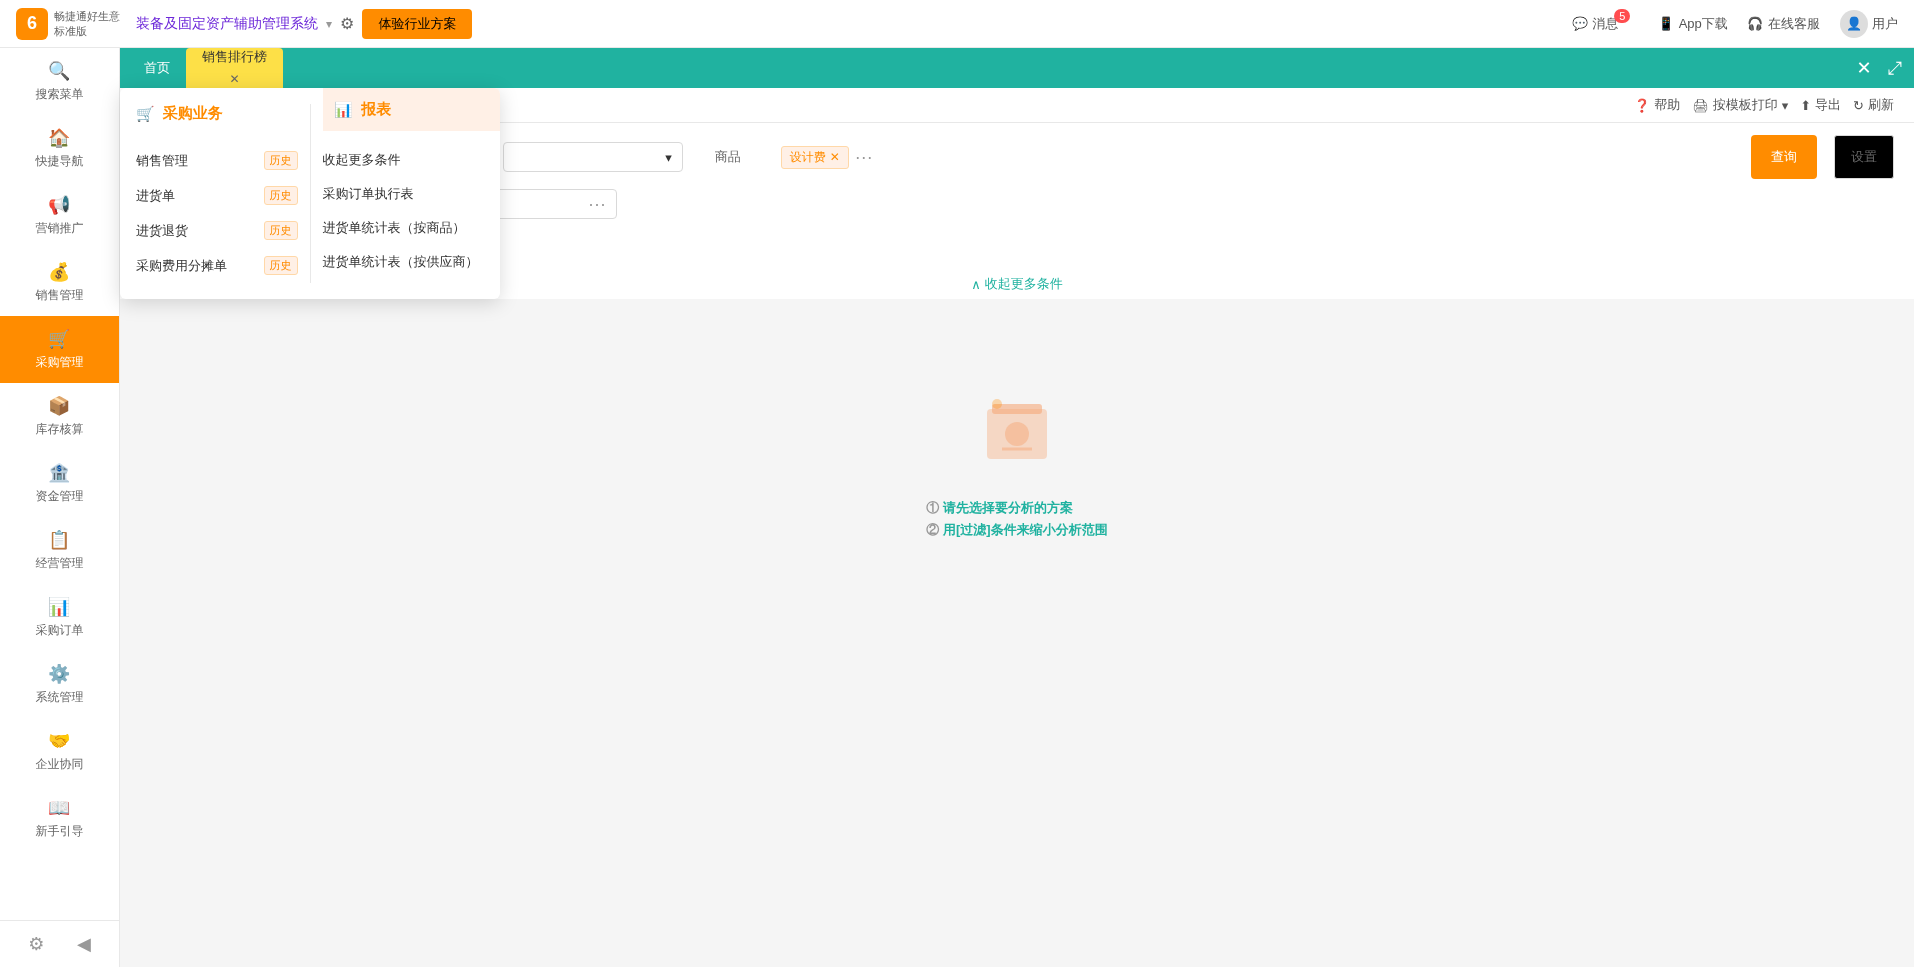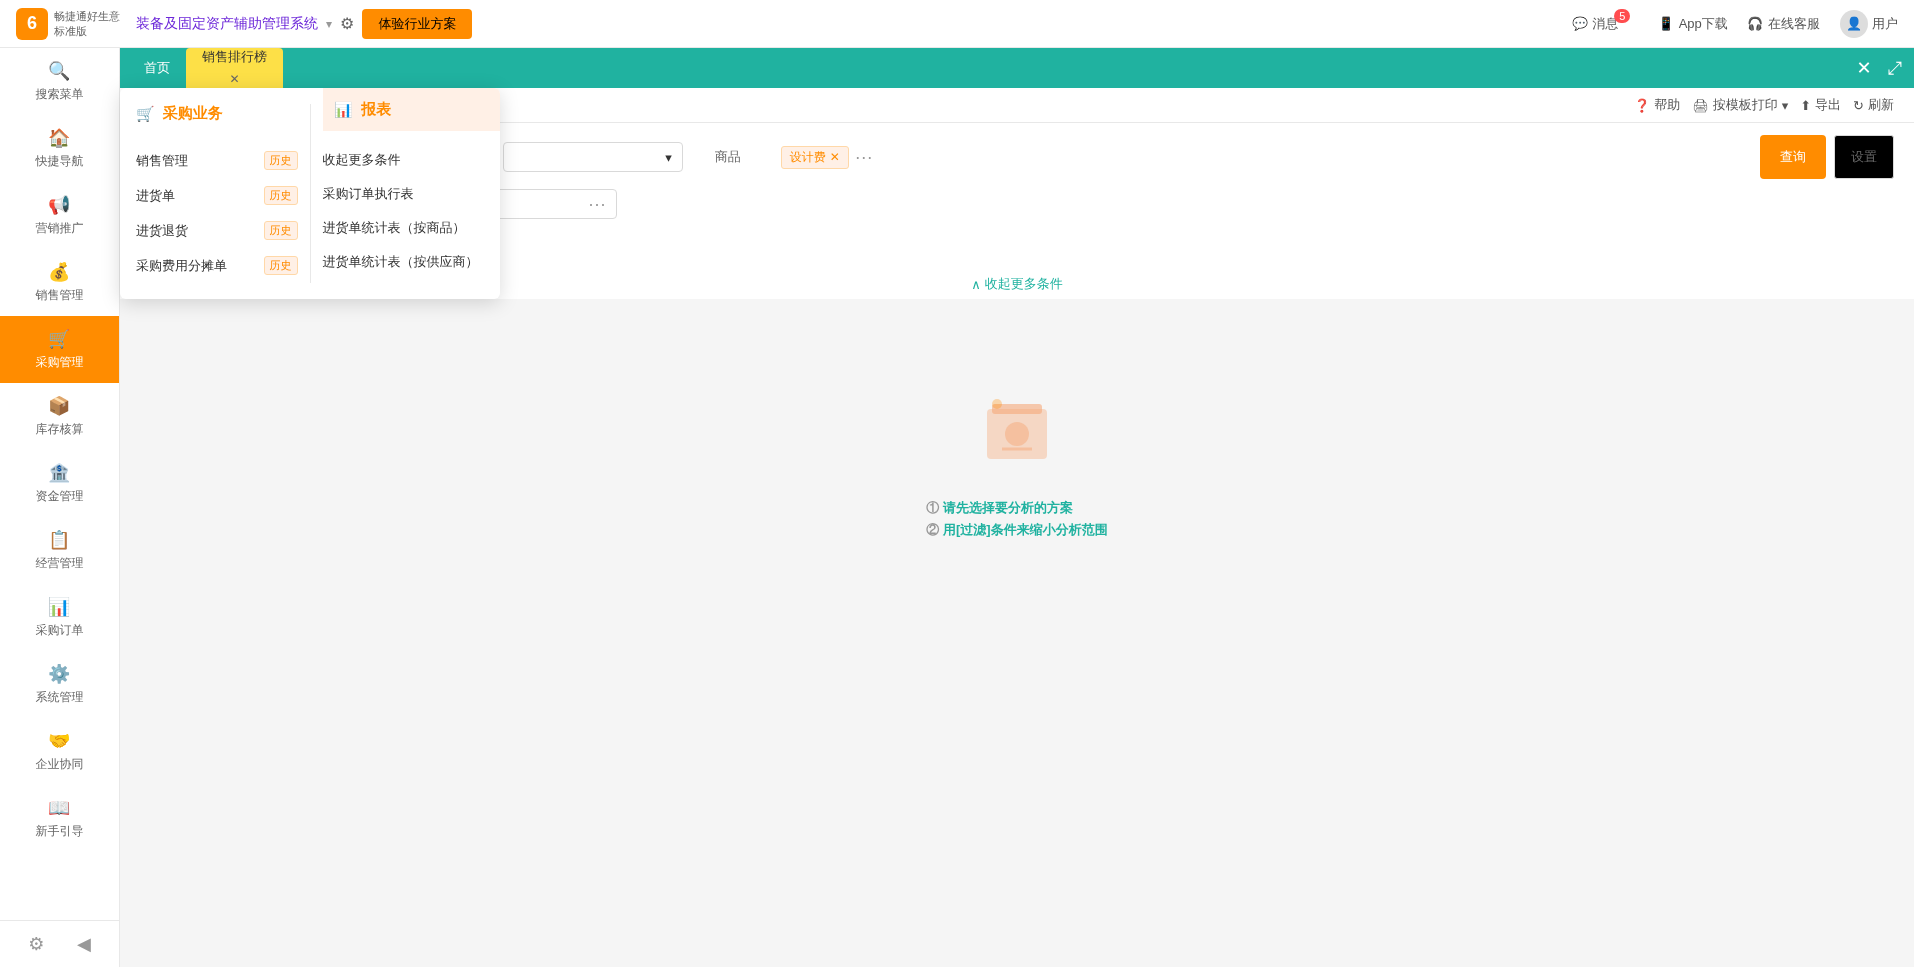--- a/index.html
+++ b/index.html
@@ -501,21 +501,21 @@
           <span>▾</span>
         </div>
         <span class="filter-label" style="margin-left:20px;">商品</span>
         <div style="display:flex;align-items:center;gap:6px;">
           <span class="tag">
             <span>设计费</span>
             <span class="tag-close">✕</span>
           </span>
           <span class="dots-btn">···</span>
         </div>
-        <div style="margin-left:auto;display:flex;gap:8px;">
+        <div style="margin-left:auto;display:flex;gap:17px;">
           <button class="btn-primary">查询</button>
           <button class="btn-default">设置</button>
         </div>
       </div>
 
       <div class="filter-row">
         <span class="filter-label">排名项目</span>
         <div class="filter-select" style="width:180px;">
           <span>金额</span>
           <span>▾</span>

